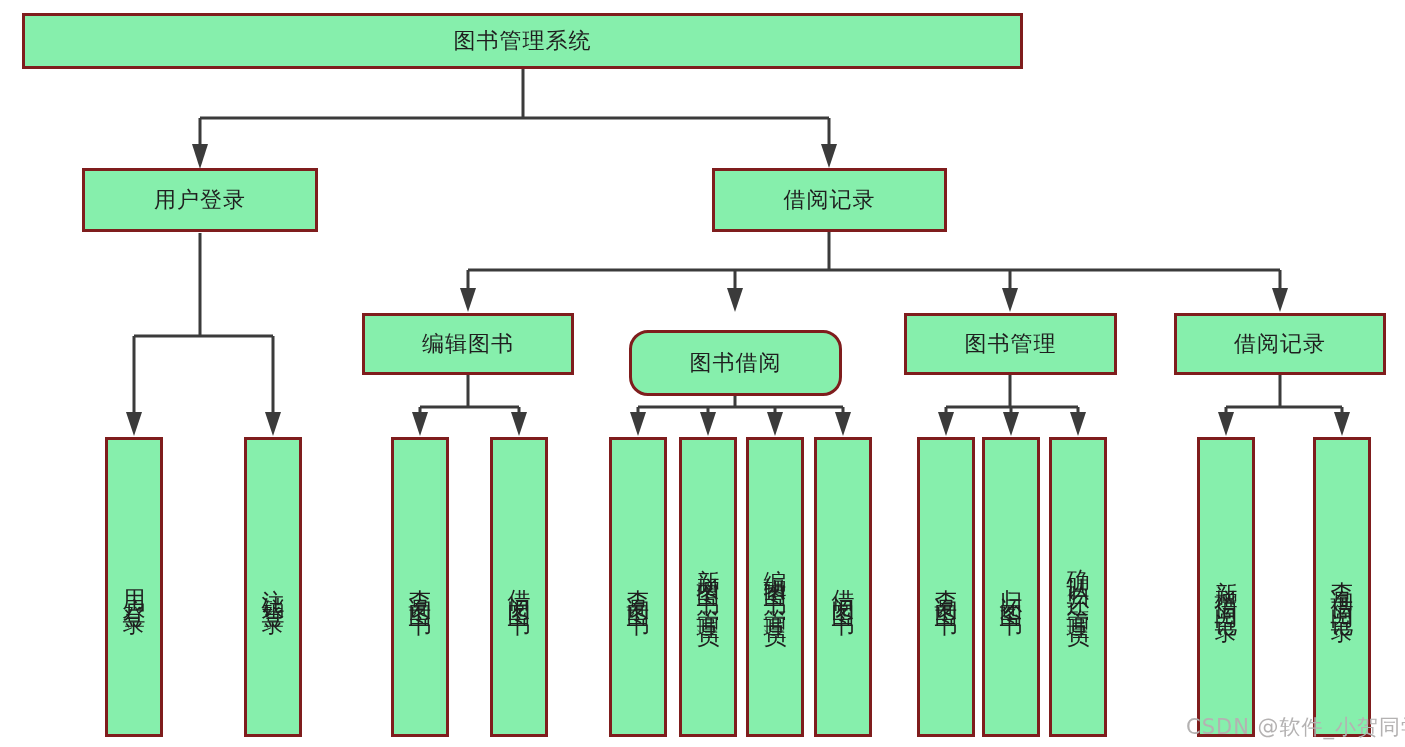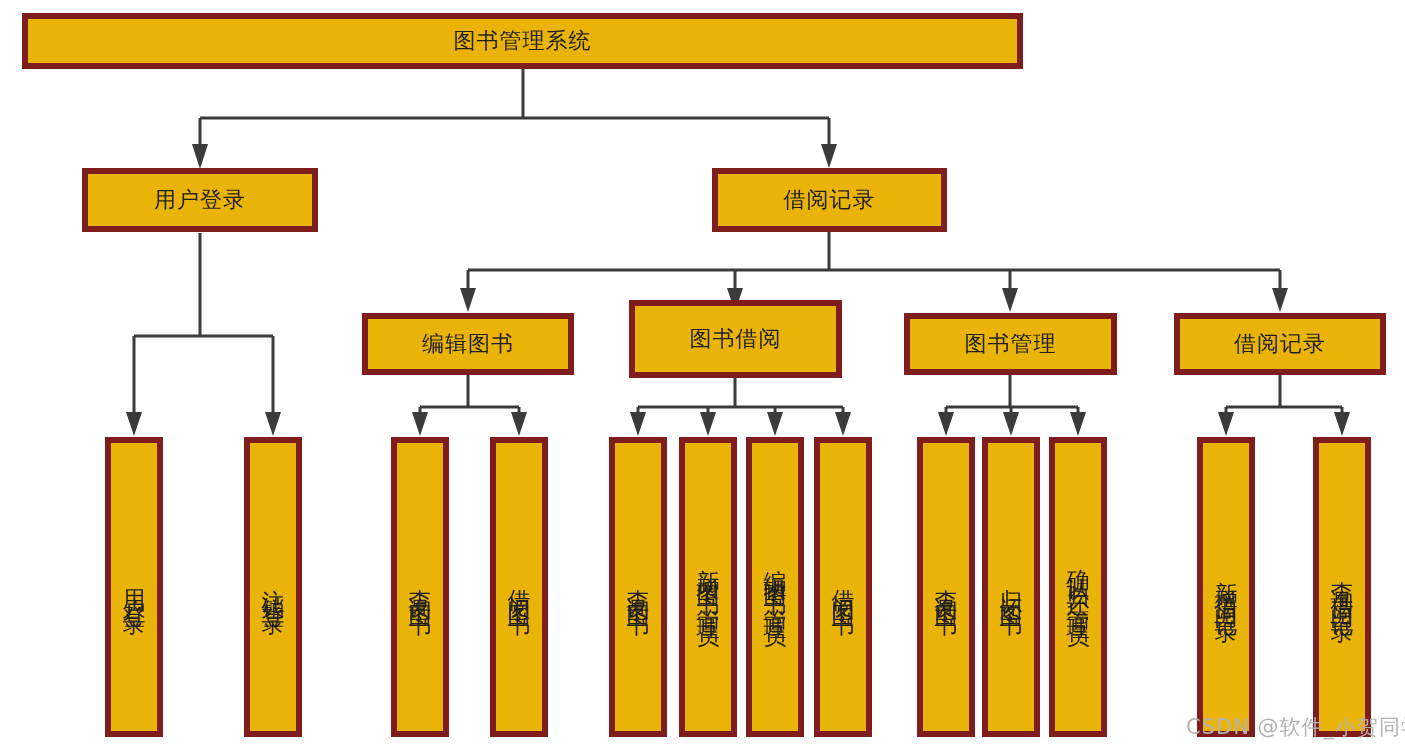--- a/index.html
+++ b/index.html
@@ -16,22 +16,22 @@
     position: absolute;
     left: 0; top: 0;
     width: 1405px; height: 747px;
     z-index: 1;
   }
   svg.wires path.ln { stroke: #3b3b3b; stroke-width: 3; fill: none; }
   svg.wires path.ah { fill: #3b3b3b; stroke: none; }
   .node {
     position: absolute;
     box-sizing: border-box;
-    background: #eab308;
-    border: 6px solid #7f1d1d;
+    background: #86efac;
+    border: 3px solid #7f1d1d;
     display: flex;
     align-items: center;
     justify-content: center;
     z-index: 2;
   }
   .node.h {
     font-size: 22px;
     letter-spacing: 1px;
     white-space: nowrap;
   }
@@ -90,21 +90,21 @@
     <path class="ah" d="M1218 412 L1234 412 L1226 436 Z"></path>
     <path class="ah" d="M1334 412 L1350 412 L1342 436 Z"></path>
   </svg>
 
   <div class="node h" style="left:22px; top:13px; width:1001px; height:56px;">图书管理系统</div>
 
   <div class="node h" style="left:82px; top:168px; width:236px; height:64px;">用户登录</div>
   <div class="node h" style="left:712px; top:168px; width:235px; height:64px;">借阅记录</div>
 
   <div class="node h" style="left:362px; top:313px; width:212px; height:62px;">编辑图书</div>
-  <div class="node h" style="left:629px; top:300px; width:213px; height:78px;">图书借阅</div>
+  <div class="node h" style="left:629px; top:330px; width:213px; height:66px;border-radius:19px;">图书借阅</div>
   <div class="node h" style="left:904px; top:313px; width:213px; height:62px;">图书管理</div>
   <div class="node h" style="left:1174px; top:313px; width:212px; height:62px;">借阅记录</div>
 
   <div class="node v" style="left:105px; top:437px; width:58px; height:300px;">用户登录</div>
   <div class="node v" style="left:244px; top:437px; width:58px; height:300px;">注销登录</div>
 
   <div class="node v" style="left:391px; top:437px; width:58px; height:300px;">查询图书</div>
   <div class="node v" style="left:490px; top:437px; width:58px; height:300px;">借阅图书</div>
 
   <div class="node v" style="left:609px; top:437px; width:58px; height:300px;">查询图书</div>

